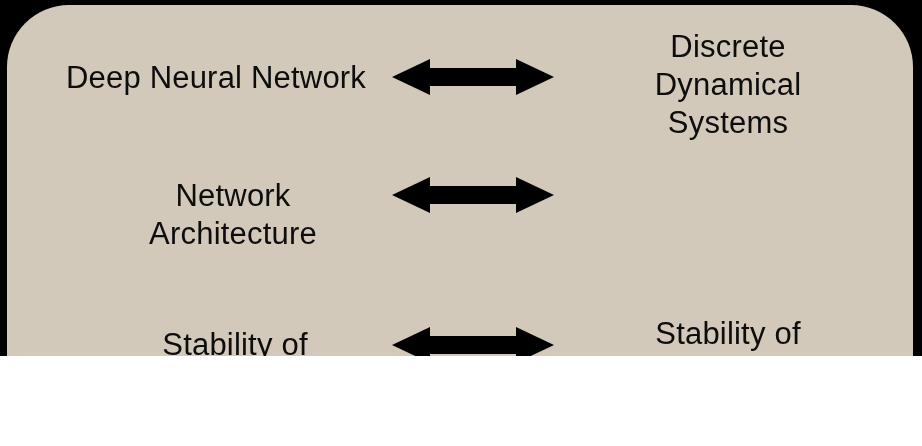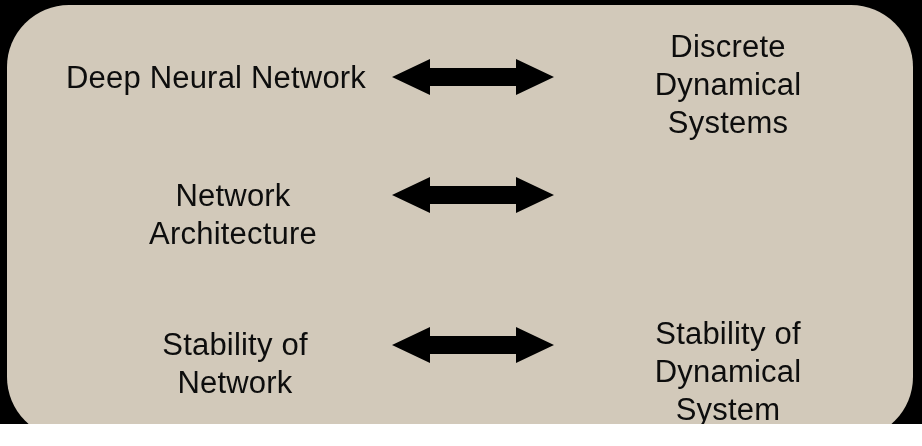--- a/index.html
+++ b/index.html
@@ -2,21 +2,21 @@
 <html style="--bg: #000000; --panel: #d2c9ba; --text: #0d0d0d; --arrow: #000000;"><head>
 <meta charset="utf-8">
 <style>
   html, body {
     margin: 0;
     padding: 0;
   }
   .canvas {
     position: relative;
     width: 922px;
-    height: 424px;
+    height: 356px;
     background: var(--bg, #000);
     overflow: hidden;
     font-family: "Liberation Sans", "DejaVu Sans", sans-serif;
   }
   .panel {
     position: absolute;
     left: 7px;
     top: 5px;
     width: 906px;
     height: 434px;

